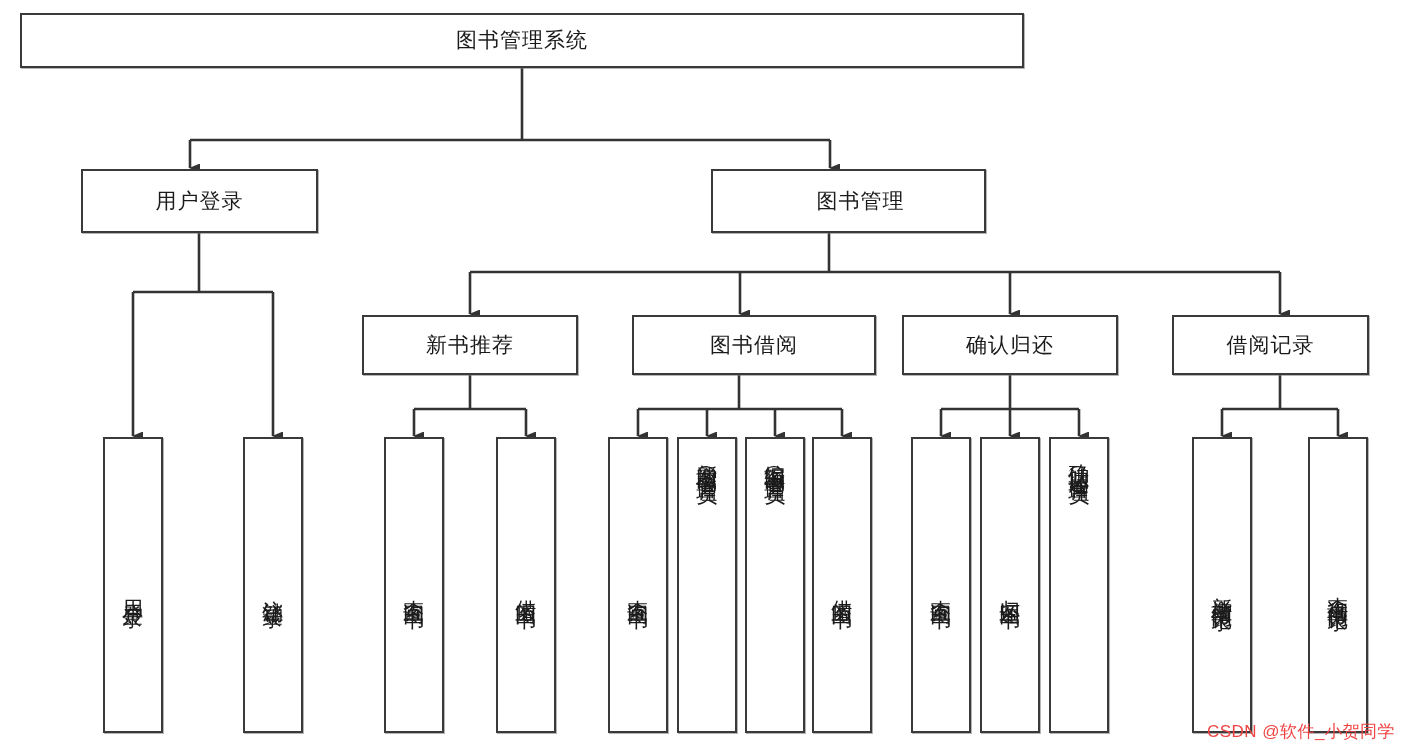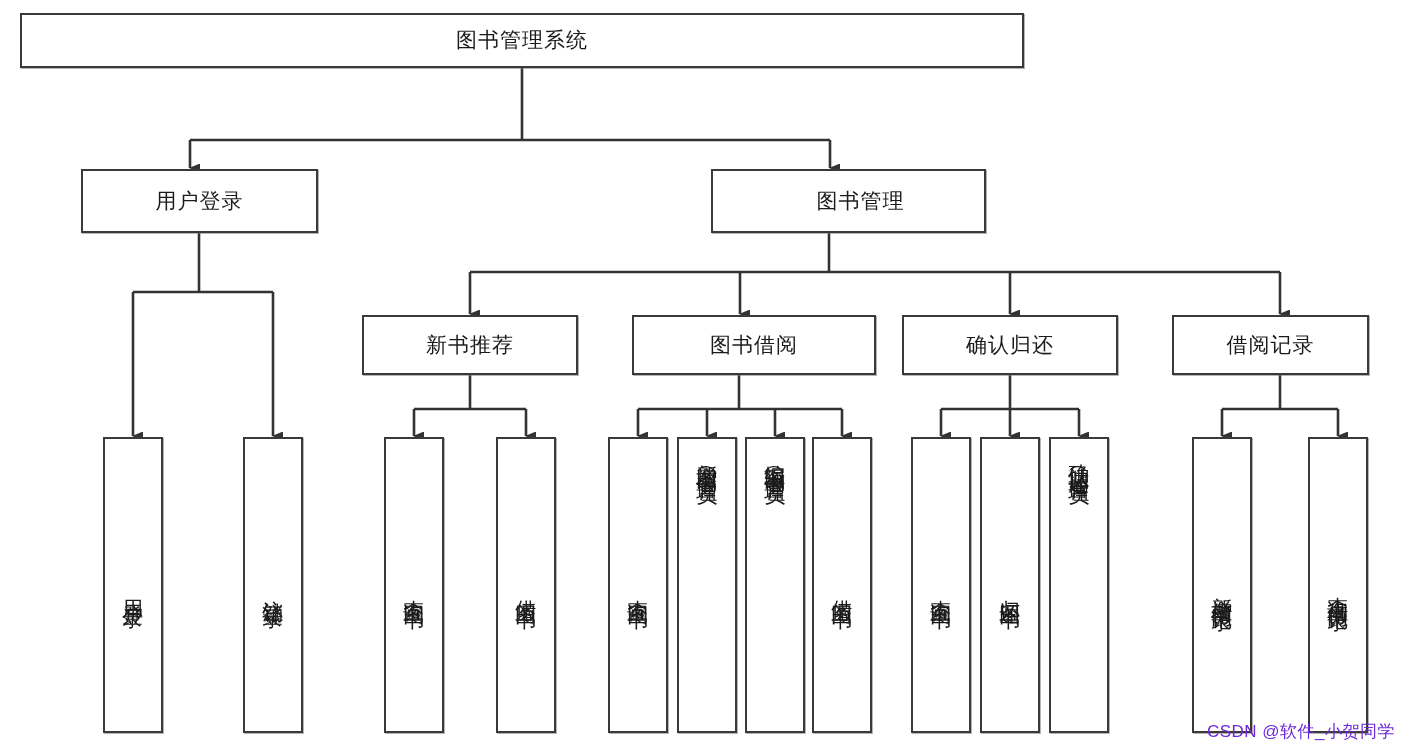--- a/index.html
+++ b/index.html
@@ -58,21 +58,21 @@
     white-space: nowrap;
   }
   .node-box.leaf.v-center {
     align-items: center;
   }
   .watermark {
     position: absolute;
     right: 10px;
     bottom: 4px;
     font-size: 17px;
-    color: #6d28d9;
+    color: #ef4444;
     letter-spacing: 0.5px;
     white-space: nowrap;
     user-select: none;
   }
 </style>
 </head>
 <body>
 
 <div id="diagram-root">
 

